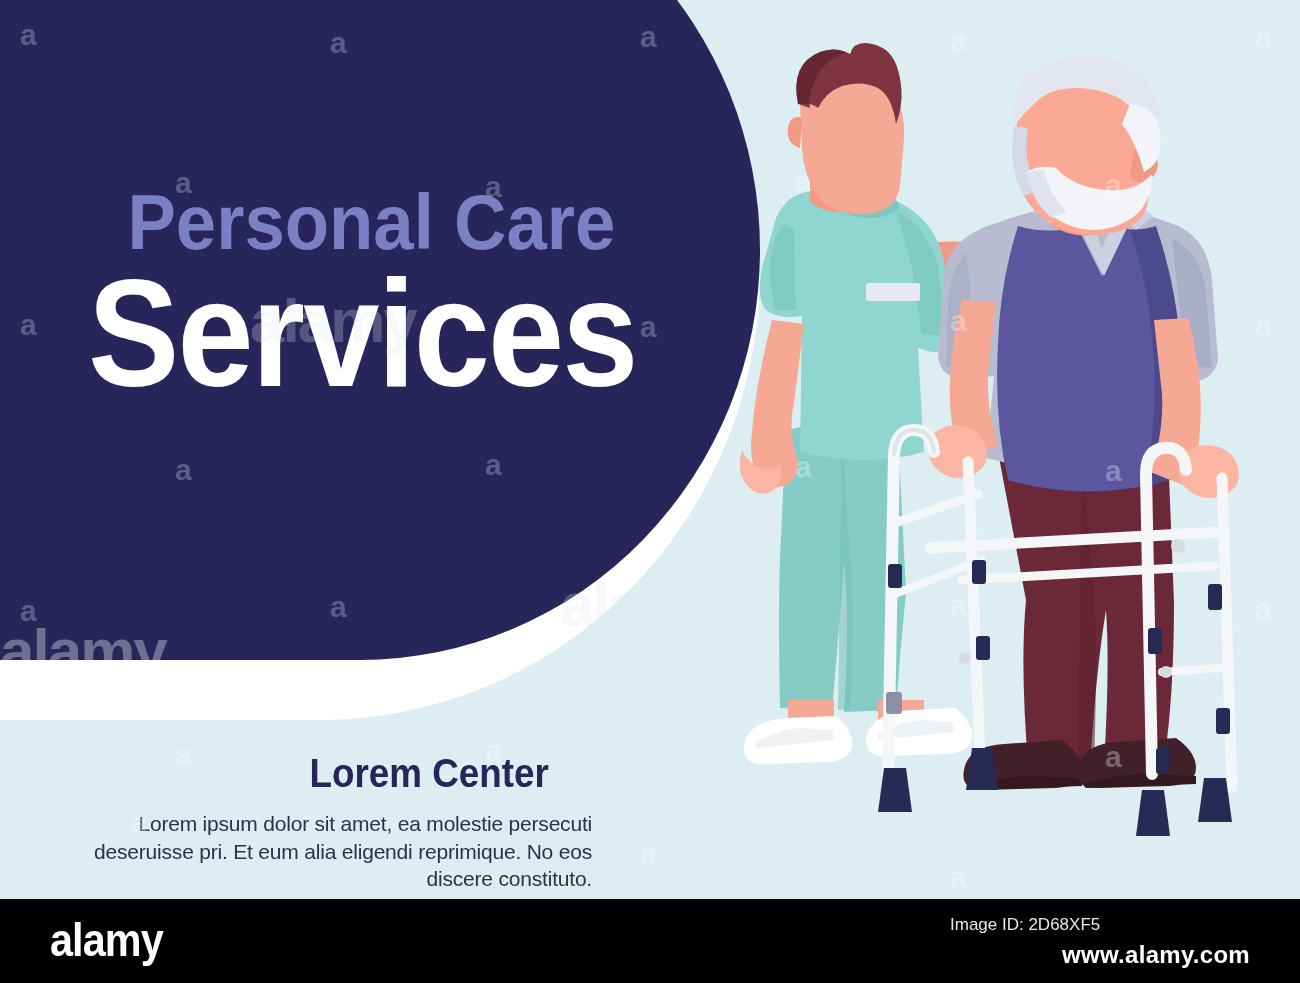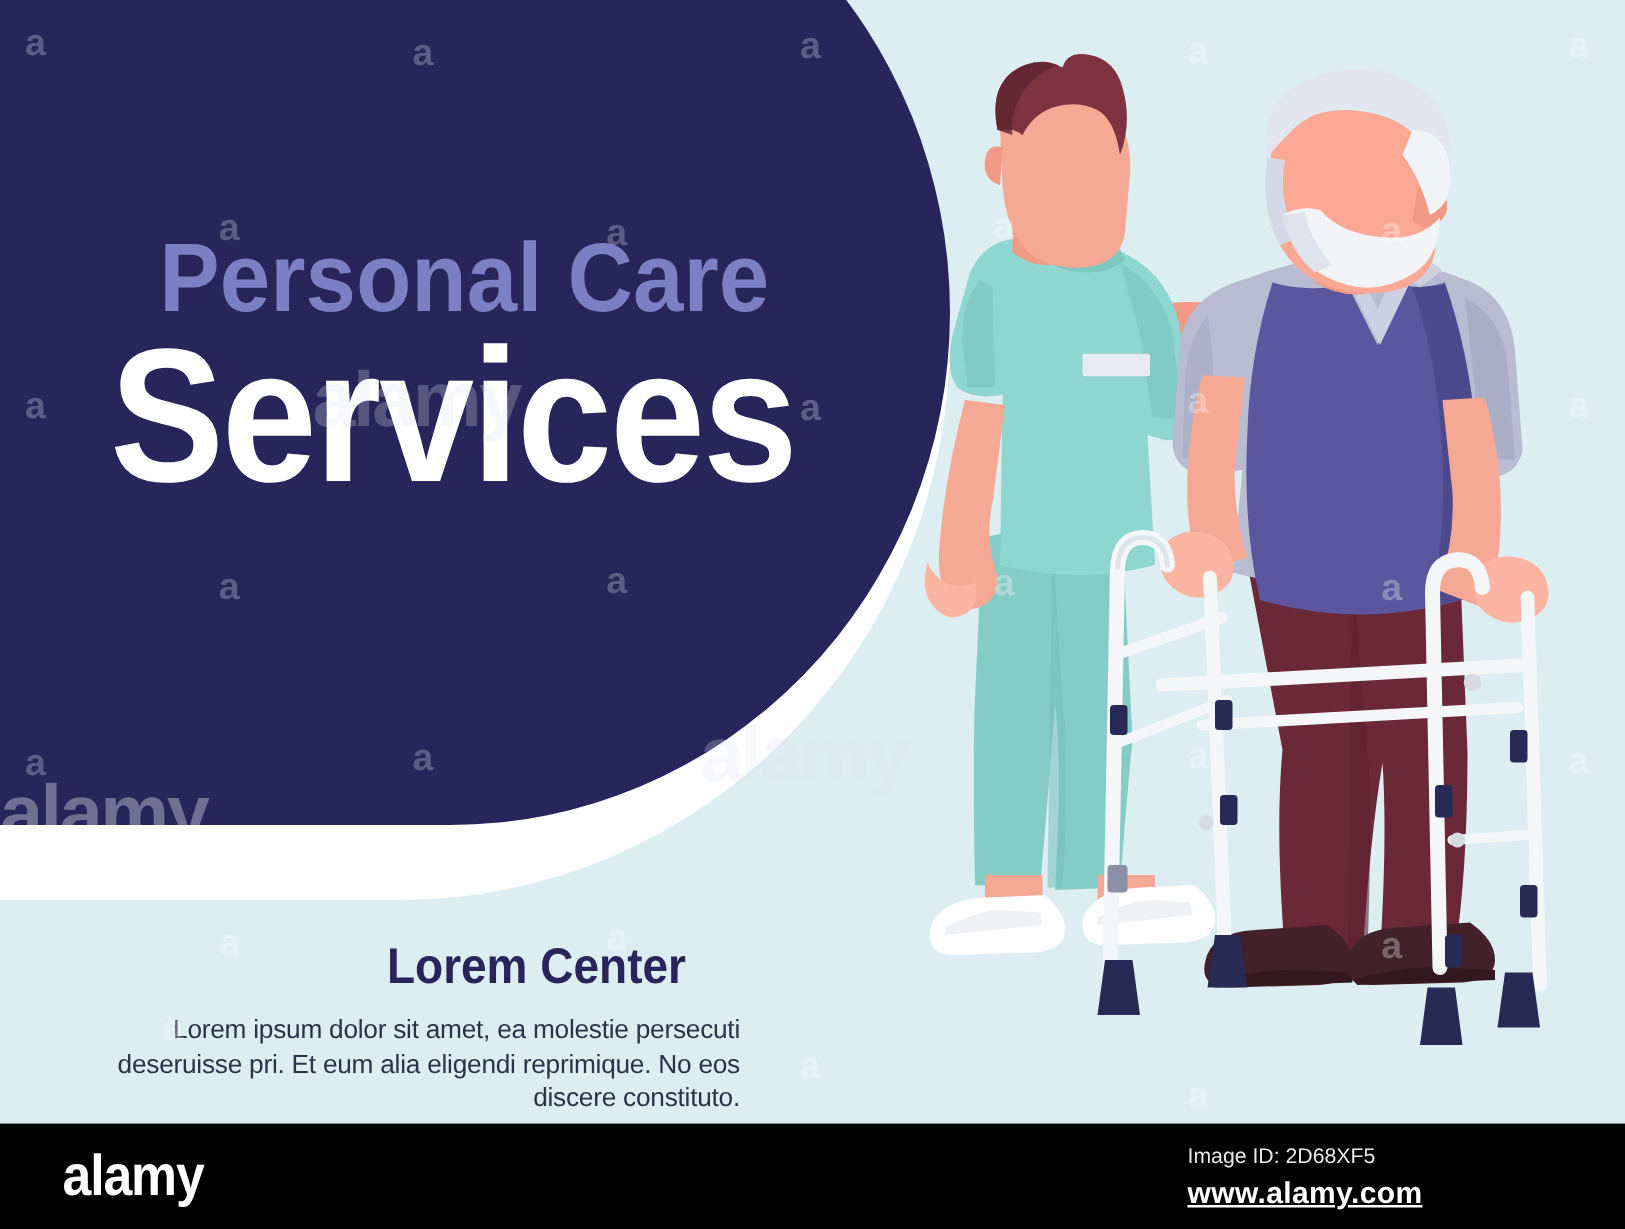--- a/index.html
+++ b/index.html
@@ -181,23 +181,23 @@
     width: 300px;
   }
   .footbar .site {
     position: absolute;
     right: 50px;
     top: 42px;
     font-family: "Liberation Sans", sans-serif;
     font-weight: 700;
     font-size: 24px;
     color: #ffffff;
+    text-align: right;
     width: 300px;
     letter-spacing: 0.3px;
-    text-decoration: underline;
   }
 </style>
 </head>
 <body>
 
 <div id="stage">
 
   <div id="artboard">
 
     <div class="halo"></div>

